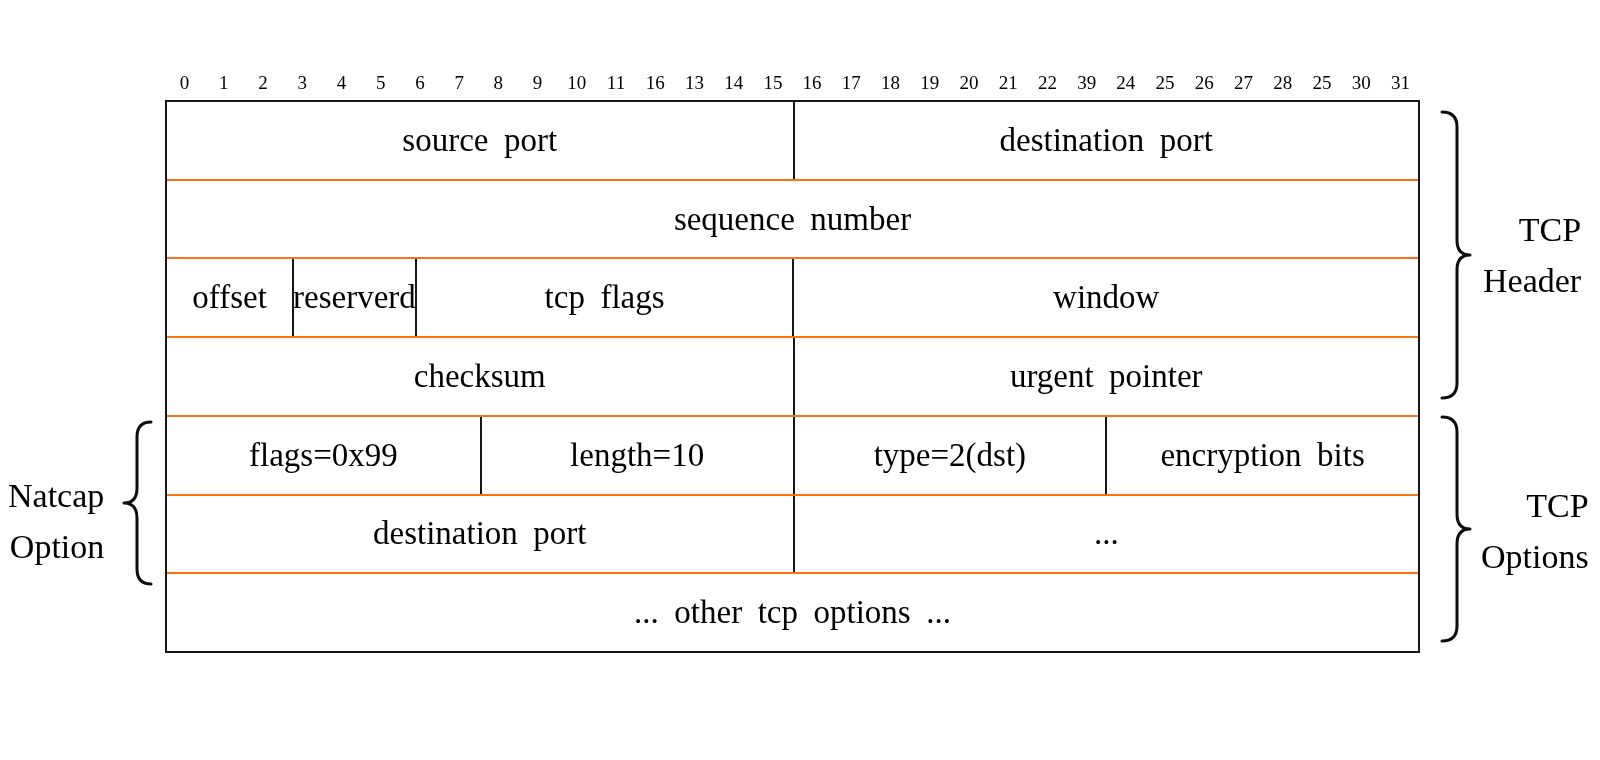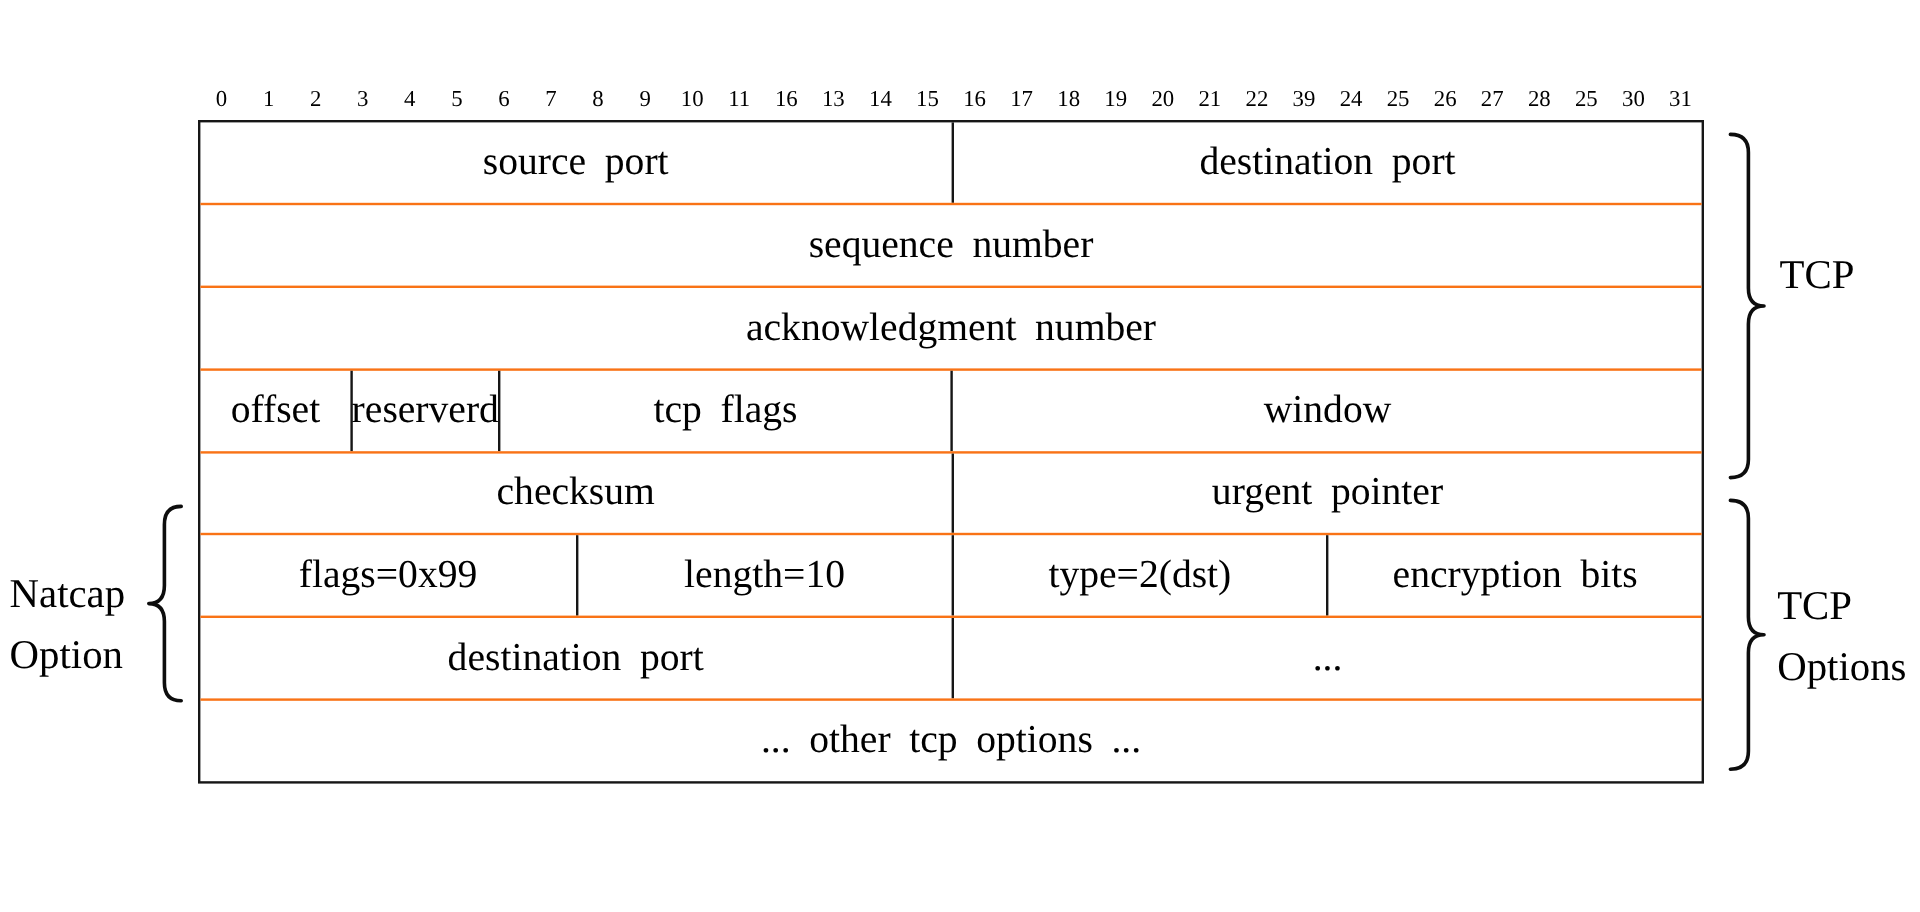--- a/index.html
+++ b/index.html
@@ -31,21 +31,21 @@
   }
   .row:first-child{border-top:none;}
   .cell{
     display:flex;align-items:center;justify-content:center;
     border-left:2px solid #161616;box-sizing:border-box;
     font-size:33px;white-space:nowrap;word-spacing:0.22em;
   }
   .cell:first-child{border-left:none;}
   
   .brace-label{
-    position:absolute;font-size:34px;line-height:51px;white-space:nowrap;
+    position:absolute;font-size:34px;line-height:51px;white-space:nowrap;text-align:right;
   }
   .label-natcap{left:8px;top:470px;}
   .label-tcp-header{left:1483px;top:204px;}
   .label-tcp-options{left:1481px;top:480px;}
   
   .overlay{position:absolute;left:0;top:0;width:1600px;height:760px;pointer-events:none;}
   .brace{fill:none;stroke:#0d0d0d;stroke-width:3;stroke-linecap:round;stroke-linejoin:round;}
 </style>
 </head>
 <body>
@@ -91,23 +91,20 @@
 
     <div class="row">
       <div class="cell" style="width:50%">source port</div>
       <div class="cell" style="width:50%">destination port</div>
     </div>
 
     <div class="row">
       <div class="cell" style="width:100%">sequence number</div>
     </div>
 
-    <div class="row">
-      <div class="cell" style="width:100%">acknowledgment number</div>
-    </div>
 
     <div class="row">
       <div class="cell" style="width:10%">offset</div>
       <div class="cell" style="width:9.8%">reserverd</div>
       <div class="cell" style="width:30.2%">tcp flags</div>
       <div class="cell" style="width:50%">window</div>
     </div>
 
     <div class="row">
       <div class="cell" style="width:50%">checksum</div>
@@ -142,20 +139,21 @@
     <path class="brace" d="M 1442,417 Q 1457,417 1457,432 L 1457,514 Q 1457,529 1470,529 Q 1457,529 1457,544 L 1457,626 Q 1457,641 1442,641"></path>
   </svg>
 
   <div class="brace-label label-natcap">
     <div>Natcap</div>
     <div>Option</div>
   </div>
 
   <div class="brace-label label-tcp-header">
     <div>TCP</div>
+    <div>Header</div>
   </div>
 
   <div class="brace-label label-tcp-options">
     <div>TCP</div>
     <div>Options</div>
   </div>
 
 </div>
 
 </body></html>

